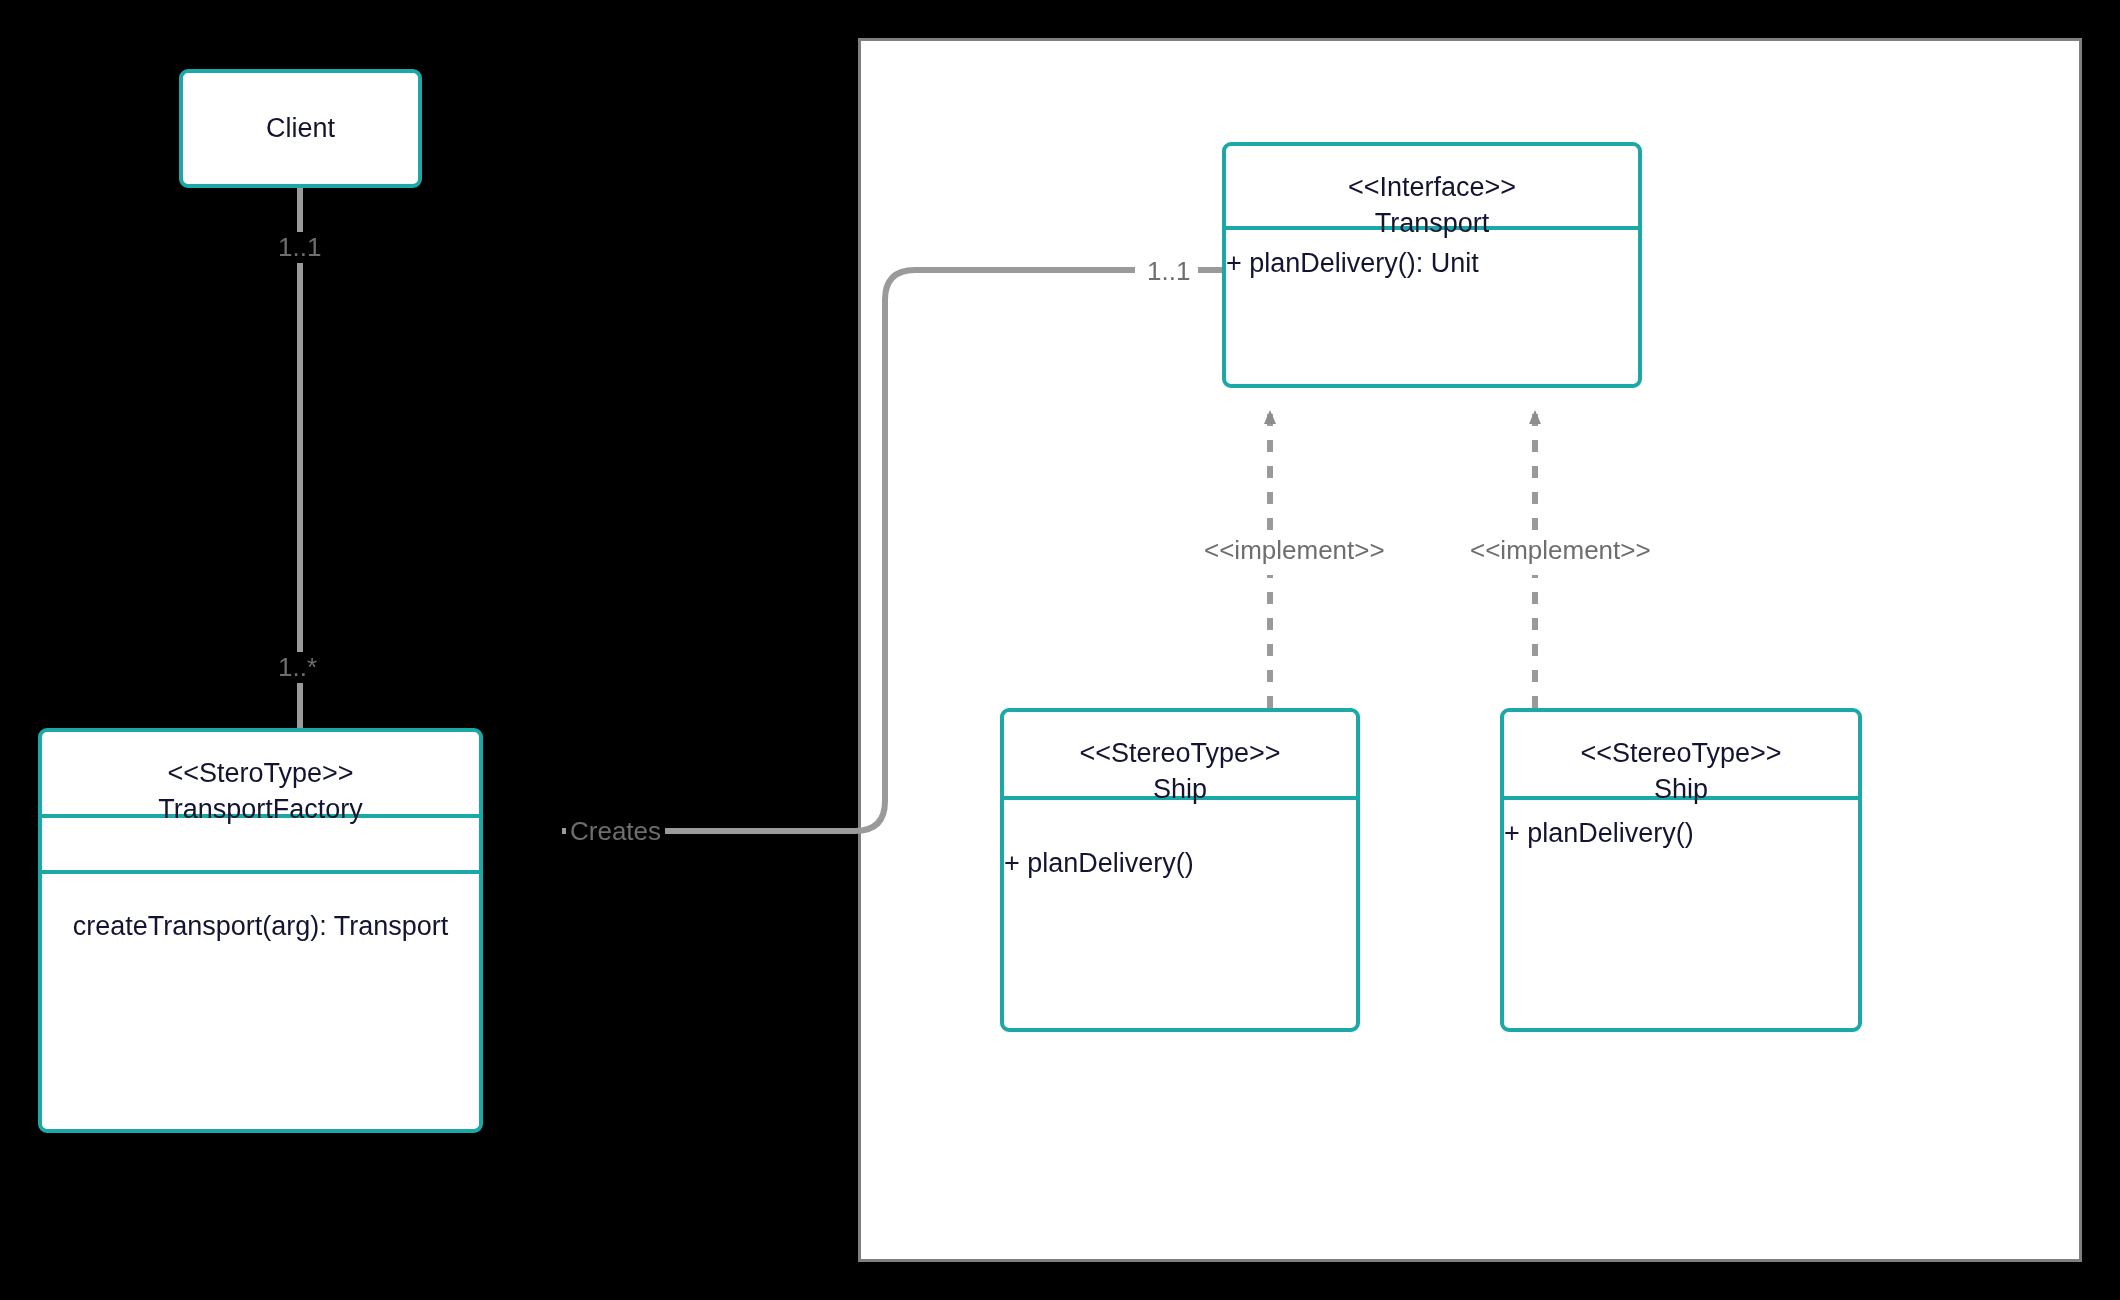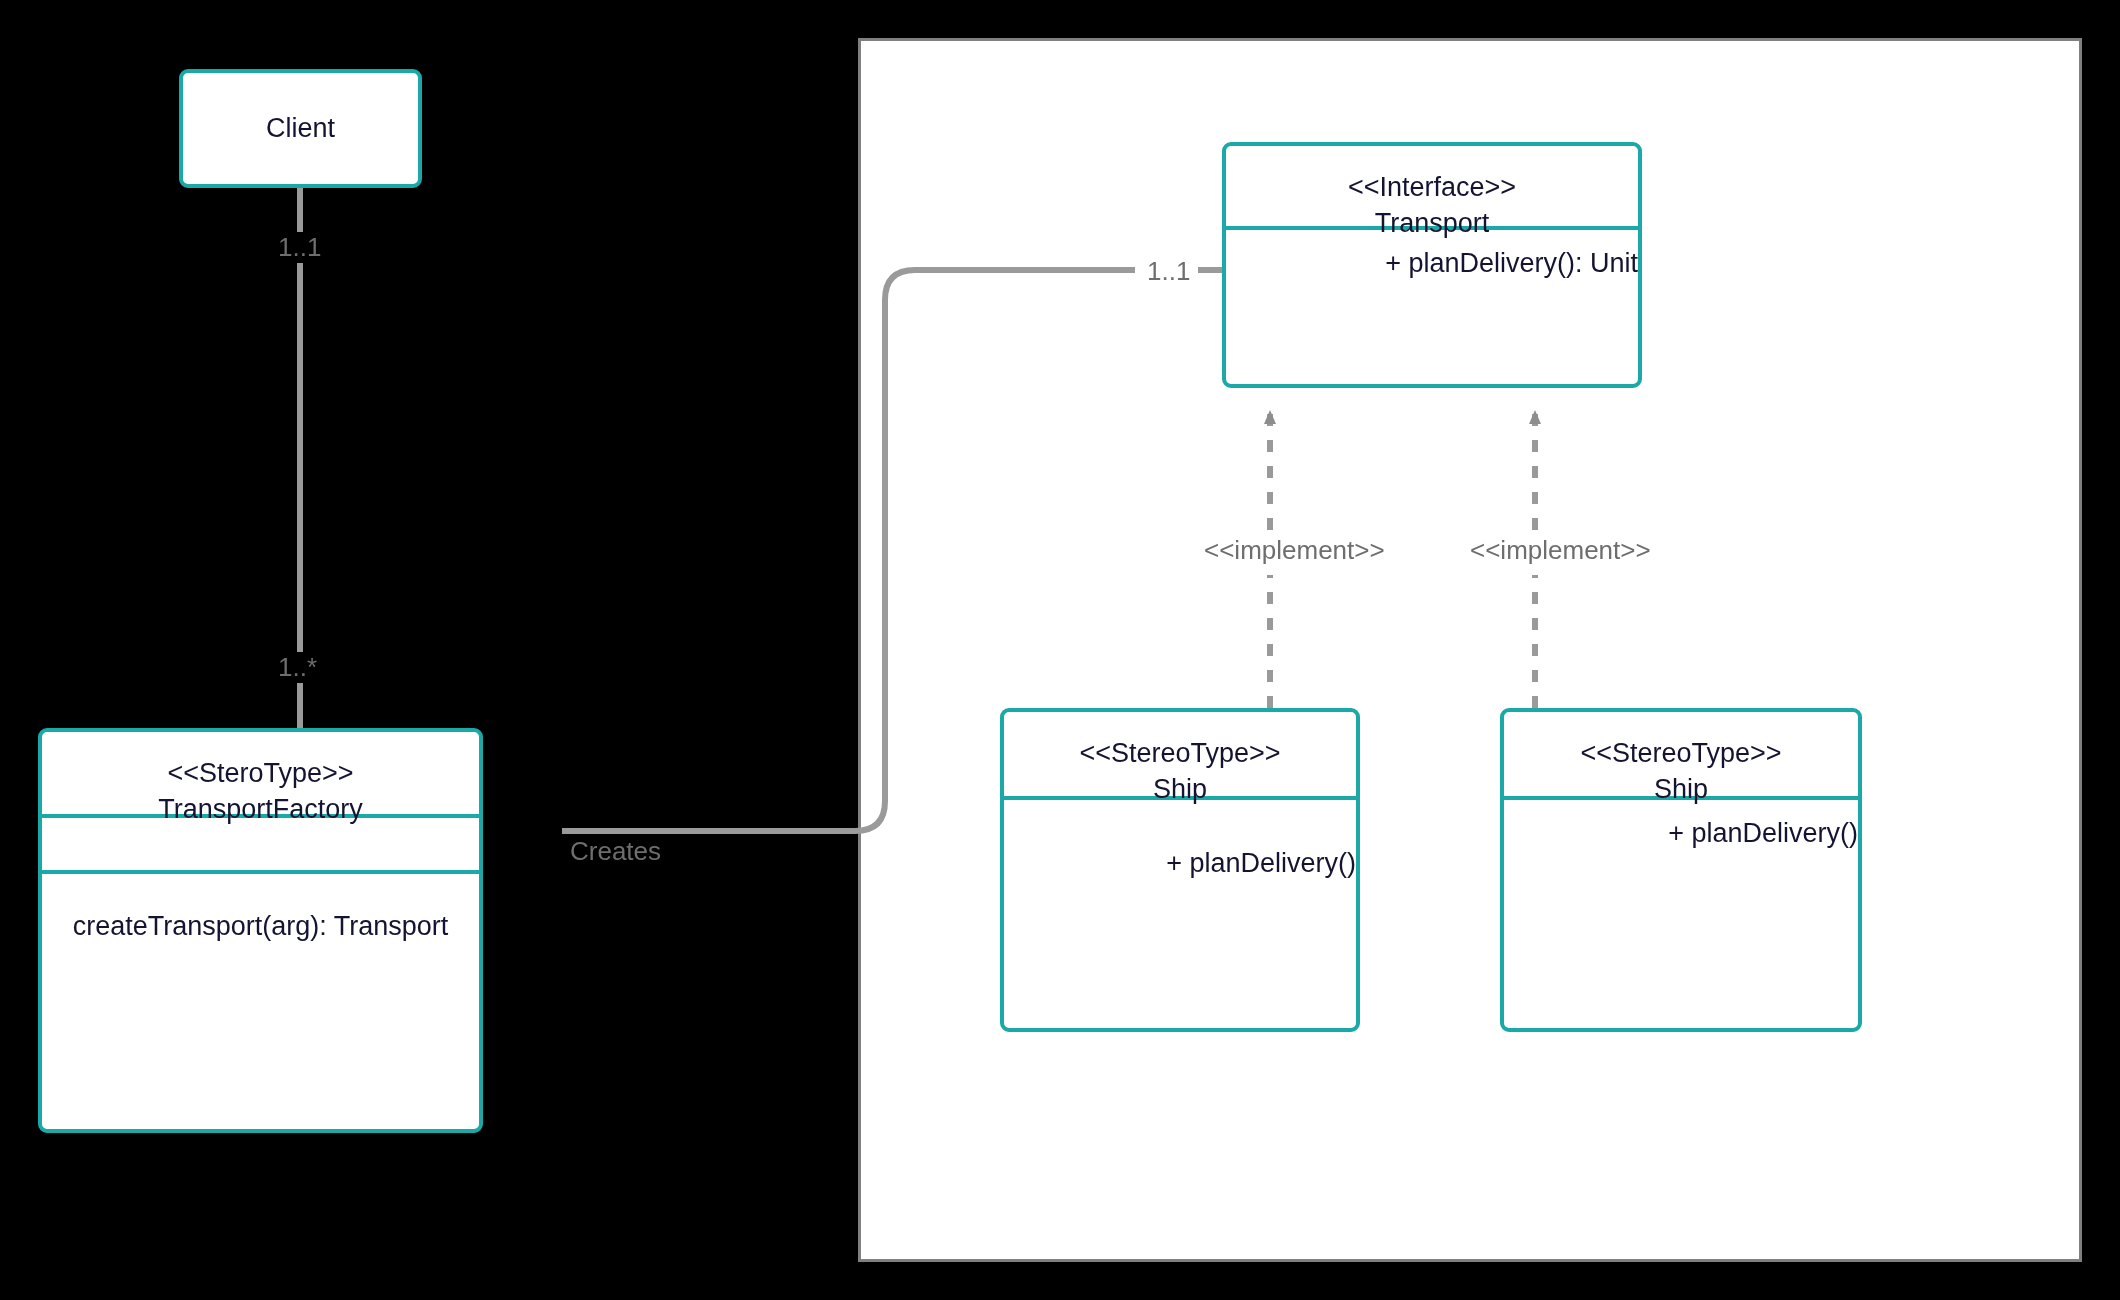--- a/index.html
+++ b/index.html
@@ -67,21 +67,20 @@
     color: #141432;
     font-size: 27px;
     line-height: 1.33;
     padding-top: 24px;
   }
   .box-title .stereotype { display: block; }
   .box-title .name { display: block; }
   .member {
     color: #141432;
     font-size: 27px;
-    text-align: right;
   }
   .member.centered-text {
     text-align: center;
     padding-left: 0;
   }
 
   
   #client-box {
     left: 179px;
     top: 69px;
@@ -150,21 +149,21 @@
     padding: 0 6px;
   }
   #label-factory-mult {
     left: 272px;
     top: 652px;
     background: #000000;
     padding: 0 6px;
   }
   #label-creates {
     left: 566px;
-    top: 836px;
+    top: 816px;
     background: #000000;
     padding: 0 4px;
   }
   #label-transport-mult {
     left: 1139px;
     top: 256px;
     background: #ffffff;
     padding: 0 8px;
   }
   #label-implement-truck {

